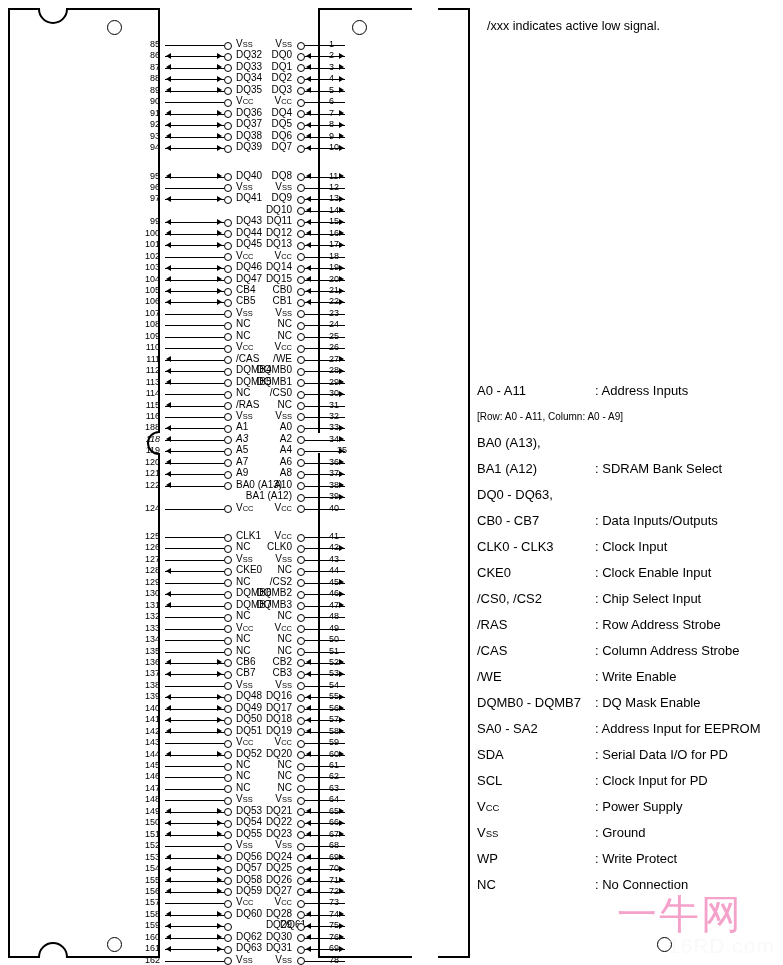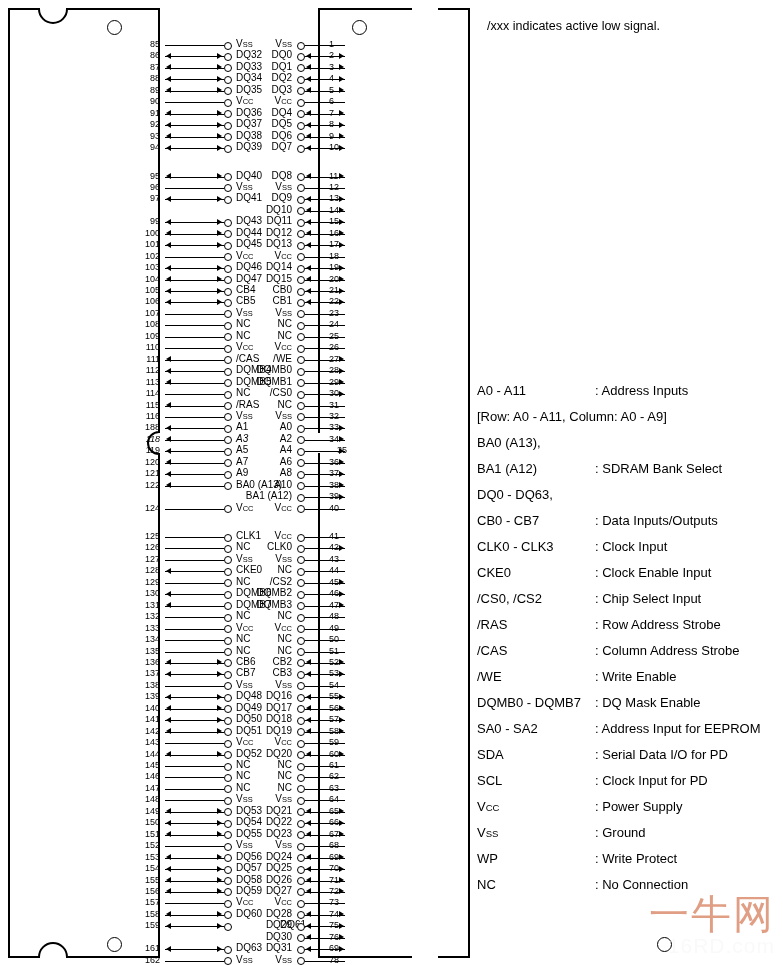--- a/index.html
+++ b/index.html
@@ -10,23 +10,23 @@
   }
 
   
   #watermark{
     position:absolute; right:8px; bottom:4px;
     width:190px; height:68px;
     opacity:.5;
     pointer-events:none;
   }
   #watermark .wm-cn{
-    font-size:40px; color:#c2410c; letter-spacing:2px;
+    font-size:40px; color:#ec4899; letter-spacing:2px;
     font-family:"DejaVu Sans", sans-serif; line-height:42px;
-    text-align:right;
+    text-align:center;
   }
   #watermark .wm-en{
     font-size:21px; color:#f4f4f4; letter-spacing:1px;
     text-align:right; line-height:22px;
   }
 
   
   .module-outline{position:absolute; top:8px;}
   #module-left{left:8px;}
   #module-right{left:318px;}
@@ -83,21 +83,21 @@
   .legend-sig{
     position:absolute; left:0; top:0; width:118px;
     font-size:13px; line-height:26px;
   }
   .legend-sig .sub{font-size:9.5px;}
   .legend-desc{
     position:absolute; left:118px; top:0;
     font-size:13px; line-height:26px;
   }
   .legend-full{
-    position:absolute; left:0; top:0; font-size:13px; line-height:26px;
+    position:absolute; left:0; top:0; font-size:10px; line-height:26px;
   }
 </style>
 </head>
 <body>
 
 <svg id="module-left" class="module-outline" width="152" height="950" viewBox="0 0 152 950">
   <path d="M1,1 H31 a14,14 0 0 0 28,0 H151 V424 a11,11 0 0 0 0,22 V949 H59 a14,14 0 0 0 -28,0 H1 Z" fill="#ffffff" stroke="#000000" stroke-width="2"></path>
 </svg>
 <svg id="module-right" class="module-outline" width="152" height="950" viewBox="0 0 152 950">
   <path d="M1,1 H93 a14,14 0 0 1 28,0 H151 V949 H121 a14,14 0 0 1 -28,0 H1 V446 a11,11 0 0 1 0,-22 Z" fill="#ffffff" stroke="#000000" stroke-width="2"></path>
@@ -619,20 +619,28 @@
       <div class="arw arw-r" style="left: 217px;"></div>
     </div>
     <div class="pin-row L" style="top: 921.3px;">
       <div class="pin-num" style="left: 130px; width: 30px;">159</div>
       <div class="lead" style="left: 165px; width: 59px;"></div>
       <div class="bubble" style="left: 224px;"></div>
       <div class="pin-name" style="left: 236px; padding-left: 44px;">DQ61</div>
       <div class="arw arw-l" style="left: 166px;"></div>
       <div class="arw arw-r" style="left: 217px;"></div>
     </div>
+    <div class="pin-row L" style="top: 932.75px;">
+      <div class="pin-num" style="left: 130px; width: 30px;">160</div>
+      <div class="lead" style="left: 165px; width: 59px;"></div>
+      <div class="bubble" style="left: 224px;"></div>
+      <div class="pin-name" style="left: 236px;">DQ62</div>
+      <div class="arw arw-l" style="left: 166px;"></div>
+      <div class="arw arw-r" style="left: 217px;"></div>
+    </div>
     <div class="pin-row L" style="top: 944.2px;">
       <div class="pin-num" style="left: 130px; width: 30px;">161</div>
       <div class="lead" style="left: 165px; width: 59px;"></div>
       <div class="bubble" style="left: 224px;"></div>
       <div class="pin-name" style="left: 236px;">DQ63</div>
       <div class="arw arw-l" style="left: 166px;"></div>
       <div class="arw arw-r" style="left: 217px;"></div>
     </div>
     <div class="pin-row L" style="top: 955.65px;">
       <div class="pin-num" style="left: 130px; width: 30px;">162</div>

